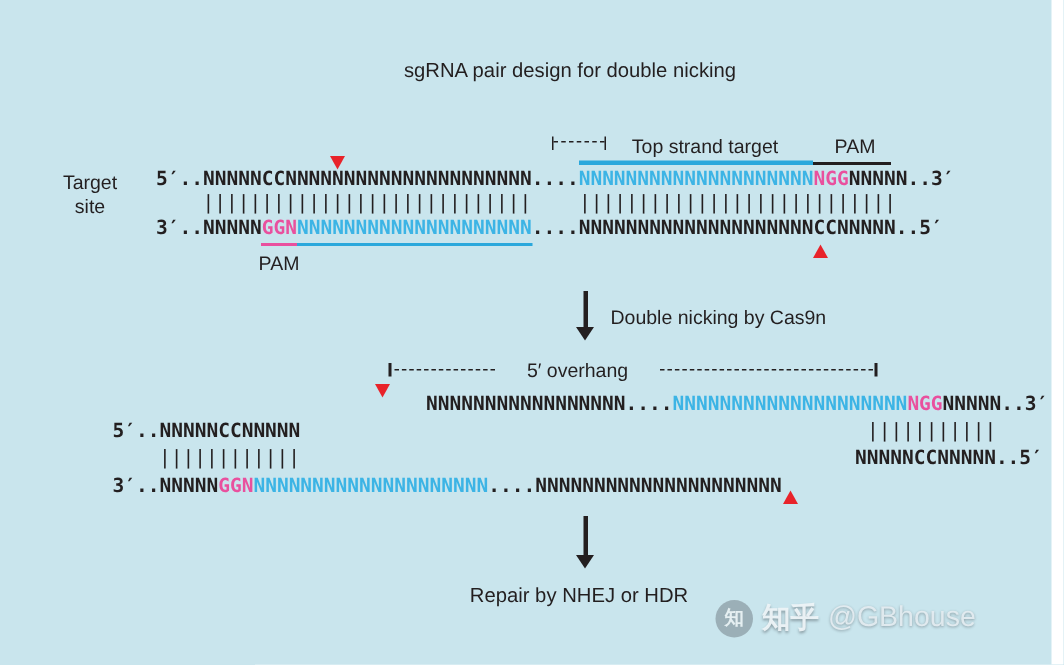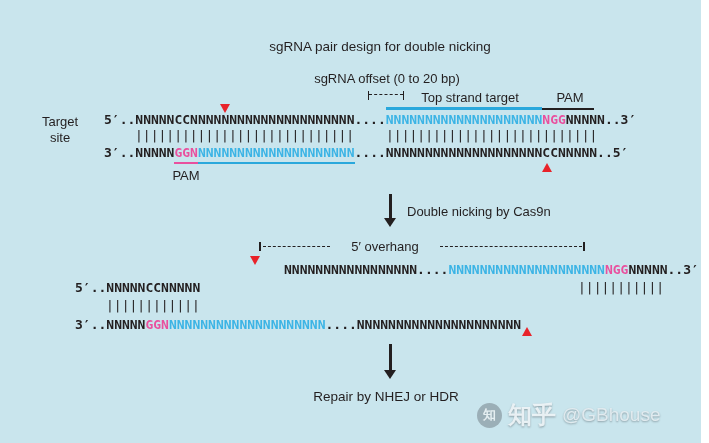--- a/index.html
+++ b/index.html
@@ -23,31 +23,30 @@
   .arrow-head{position:absolute;width:0;height:0;border-left:6.5px solid transparent;
     border-right:6.5px solid transparent;border-top:9.5px solid var(--text,#231f20);}
   .dash{position:absolute;border-top:1.6px dashed var(--text,#231f20);height:0;}
   .tick{position:absolute;width:1.6px;background:var(--text,#231f20);}
   .bracket{position:absolute;border-left:1.6px solid var(--text,#231f20);
     border-right:1.6px solid var(--text,#231f20);height:9px;}
   .bracket>span{position:absolute;left:0;right:0;top:3.2px;border-top:1.6px dashed var(--text,#231f20);}
   .wm{position:absolute;display:flex;align-items:center;gap:6px;opacity:.82;}
   .wm-logo{width:25px;height:25px;border-radius:50%;background:rgba(100,110,116,.55);
     color:rgba(240,245,247,.95);font-size:13px;display:flex;align-items:center;justify-content:center;font-weight:700;}
-  .wm-brand{font-size:24px;font-weight:700;color:rgba(248,250,252,.92);text-shadow:0 1px 2px rgba(70,80,85,.6);}
+  .wm-brand{font-size:19px;font-weight:700;color:rgba(248,250,252,.92);text-shadow:0 1px 2px rgba(70,80,85,.6);}
   .wm-handle{font-size:19px;color:rgba(235,240,243,.92);text-shadow:0 1px 2px rgba(70,80,85,.6);}
 </style>
 </head>
 <body>
 
 <div class="canvas">
 
   <div class="label title center" style="left:380px;top:39px;">sgRNA pair design for double nicking</div>
 
-  <div class="label center" style="left:387px;top:71px;">sgRNA offset (0 to 20 bp)</div>
   <div class="bracket" style="left:368px;top:91px;width:34px;">
       <span></span>
     </div>
 
   <div class="label center" style="left:470px;top:90px;">Top strand target</div>
   <div class="label center" style="left:570px;top:90px;">PAM</div>
 
   <div class="hline" style="left:386px;top:107px;width:156px;height:3px;background:var(--target-line-blue,#2aa8dc);"></div>
   <div class="hline" style="left:542px;top:107.5px;width:52px;height:2.2px;background:var(--text,#231f20);"></div>
 
@@ -79,20 +78,21 @@
   <div class="dash" style="left:440px;top:246px;width:142px;"></div>
   <div class="tick" style="left:583px;top:242px;height:9px;"></div>
 
   <div class="tri down" style="left:250px;top:256px;"></div>
   <div class="seq" style="left:284px;top:263px;"><span>NNNNNNNNNNNNNNNNN....</span><span class="blue">NNNNNNNNNNNNNNNNNNNN</span><span class="pink">NGG</span><span>NNNNN..3′</span></div>
 
   <div class="seq" style="left:75px;top:281px;">5′..NNNNNCCNNNNN</div>
   <div class="seq pairs" style="left:578px;top:281px;">|||||||||||</div>
 
   <div class="seq pairs" style="left:106px;top:299px;">||||||||||||</div>
+  <div class="seq" style="left:570px;top:299px;">NNNNNCCNNNNN..5′</div>
 
   <div class="seq" style="left:75px;top:318px;"><span>3′..NNNNN</span><span class="pink">GGN</span><span class="blue">NNNNNNNNNNNNNNNNNNNN</span><span>....NNNNNNNNNNNNNNNNNNNNN</span></div>
   <div class="tri up" style="left:522px;top:327px;"></div>
 
   <div class="arrow-line" style="left:389px;top:344px;height:26px;"></div>
   <div class="arrow-head" style="left:384px;top:370px;"></div>
   <div class="label center" style="left:386px;top:389px;font-size:13.5px;">Repair by NHEJ or HDR</div>
 
   <div class="wm" style="left:477px;top:399px;">
     <div class="wm-logo">知</div>

